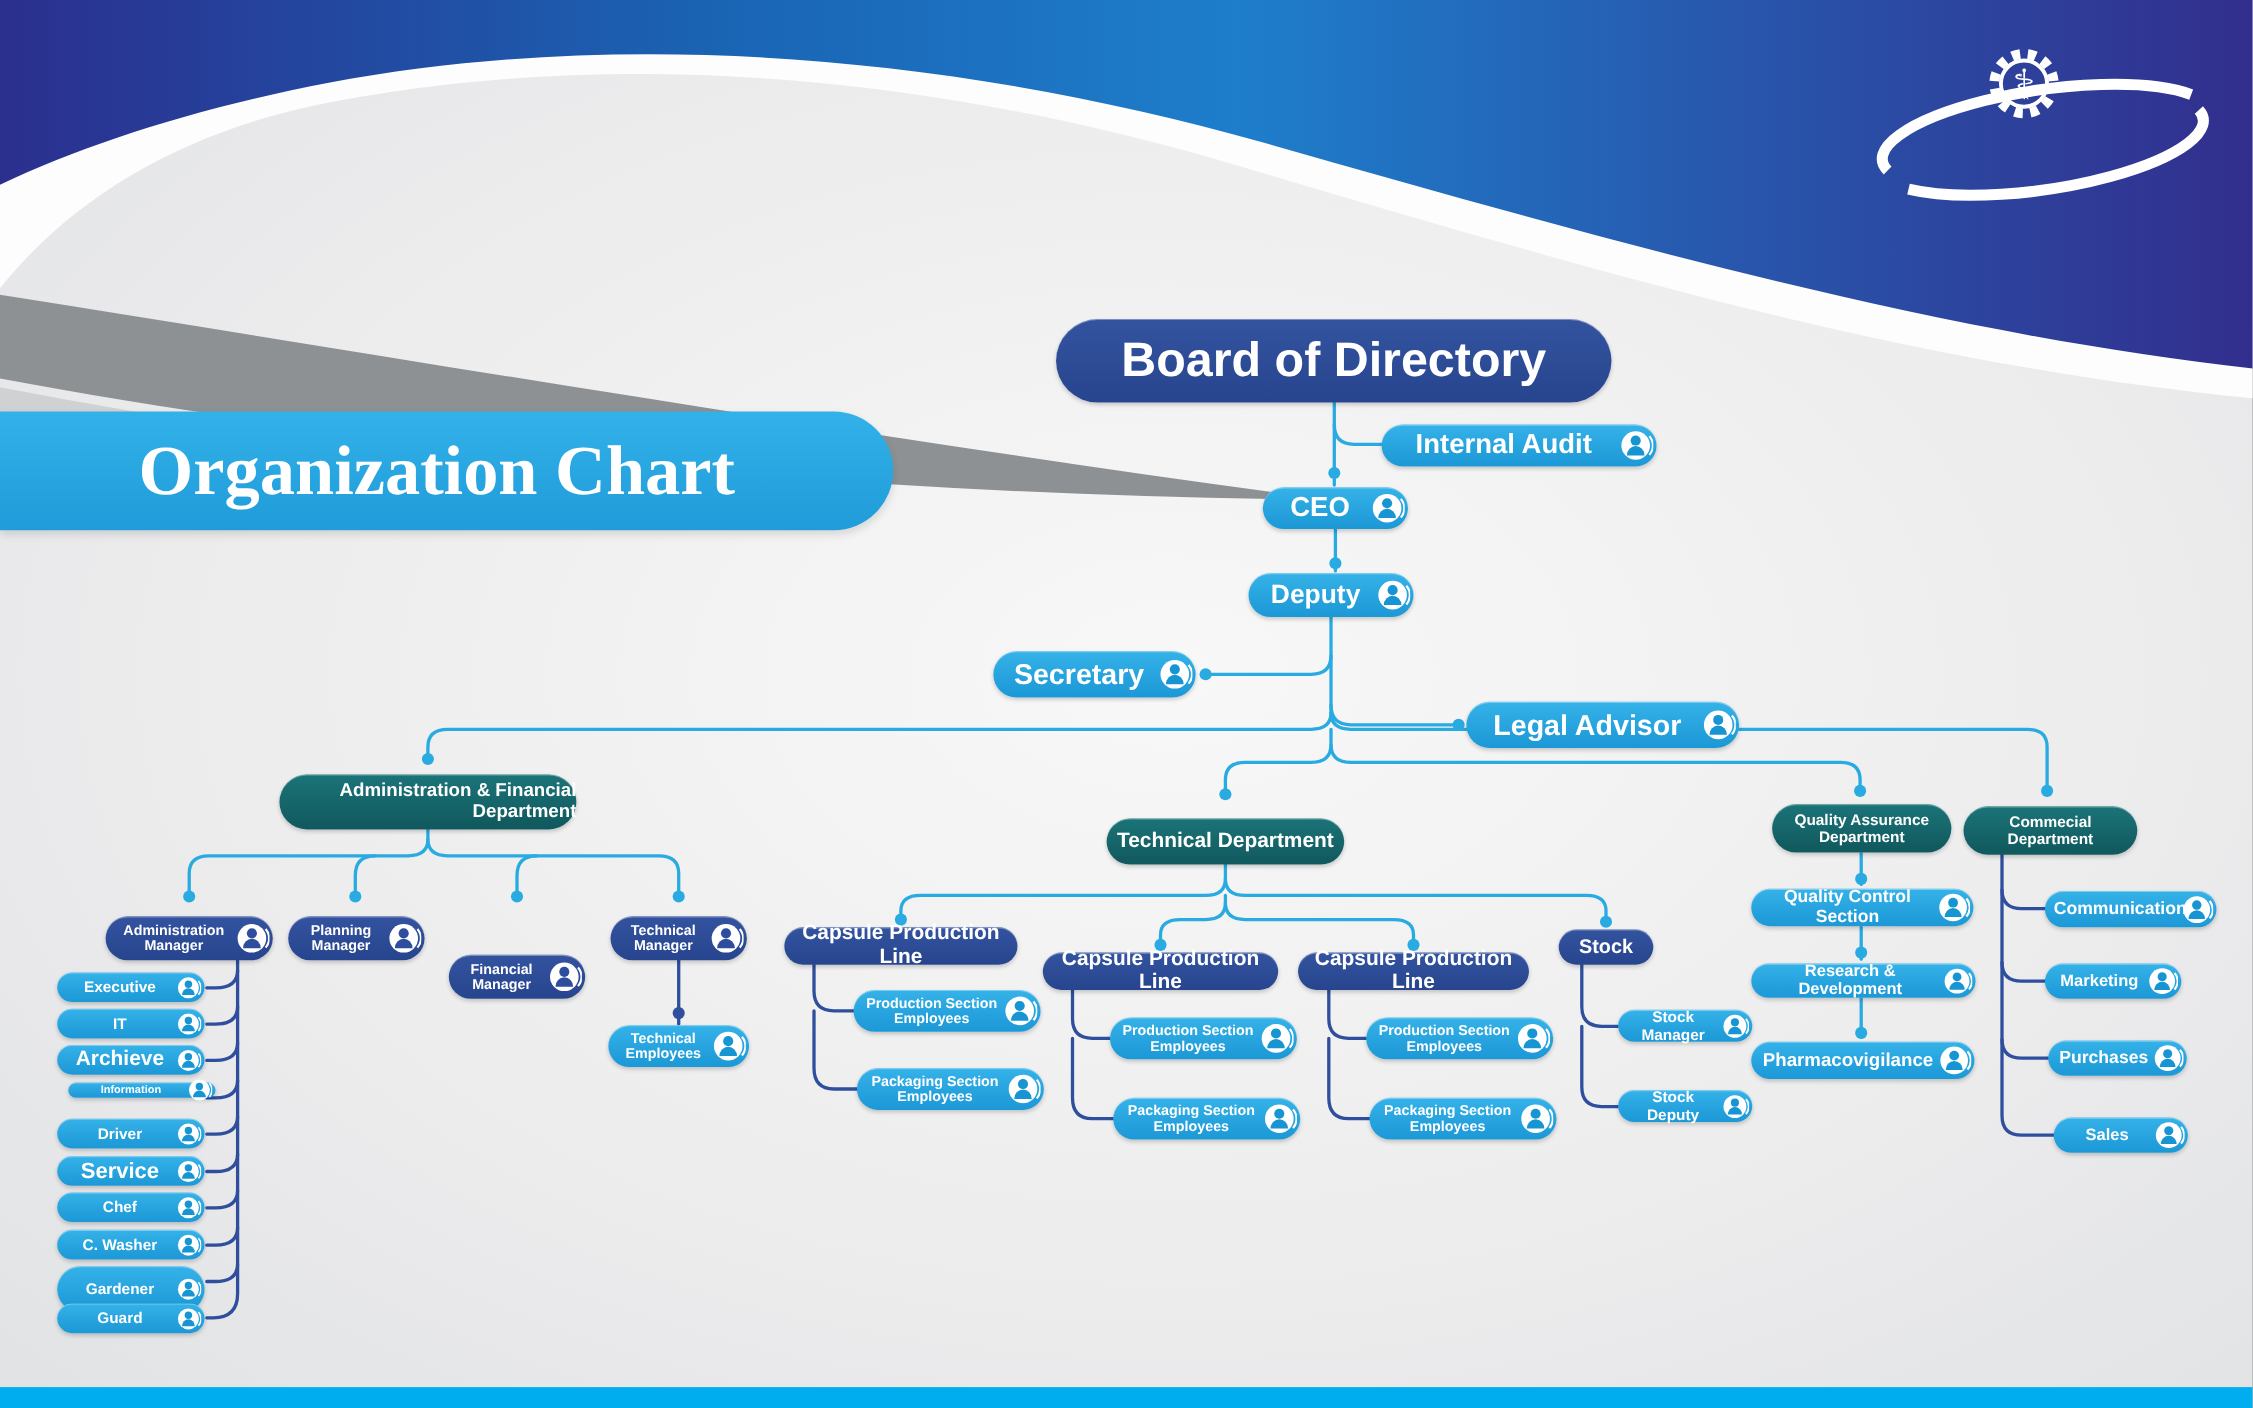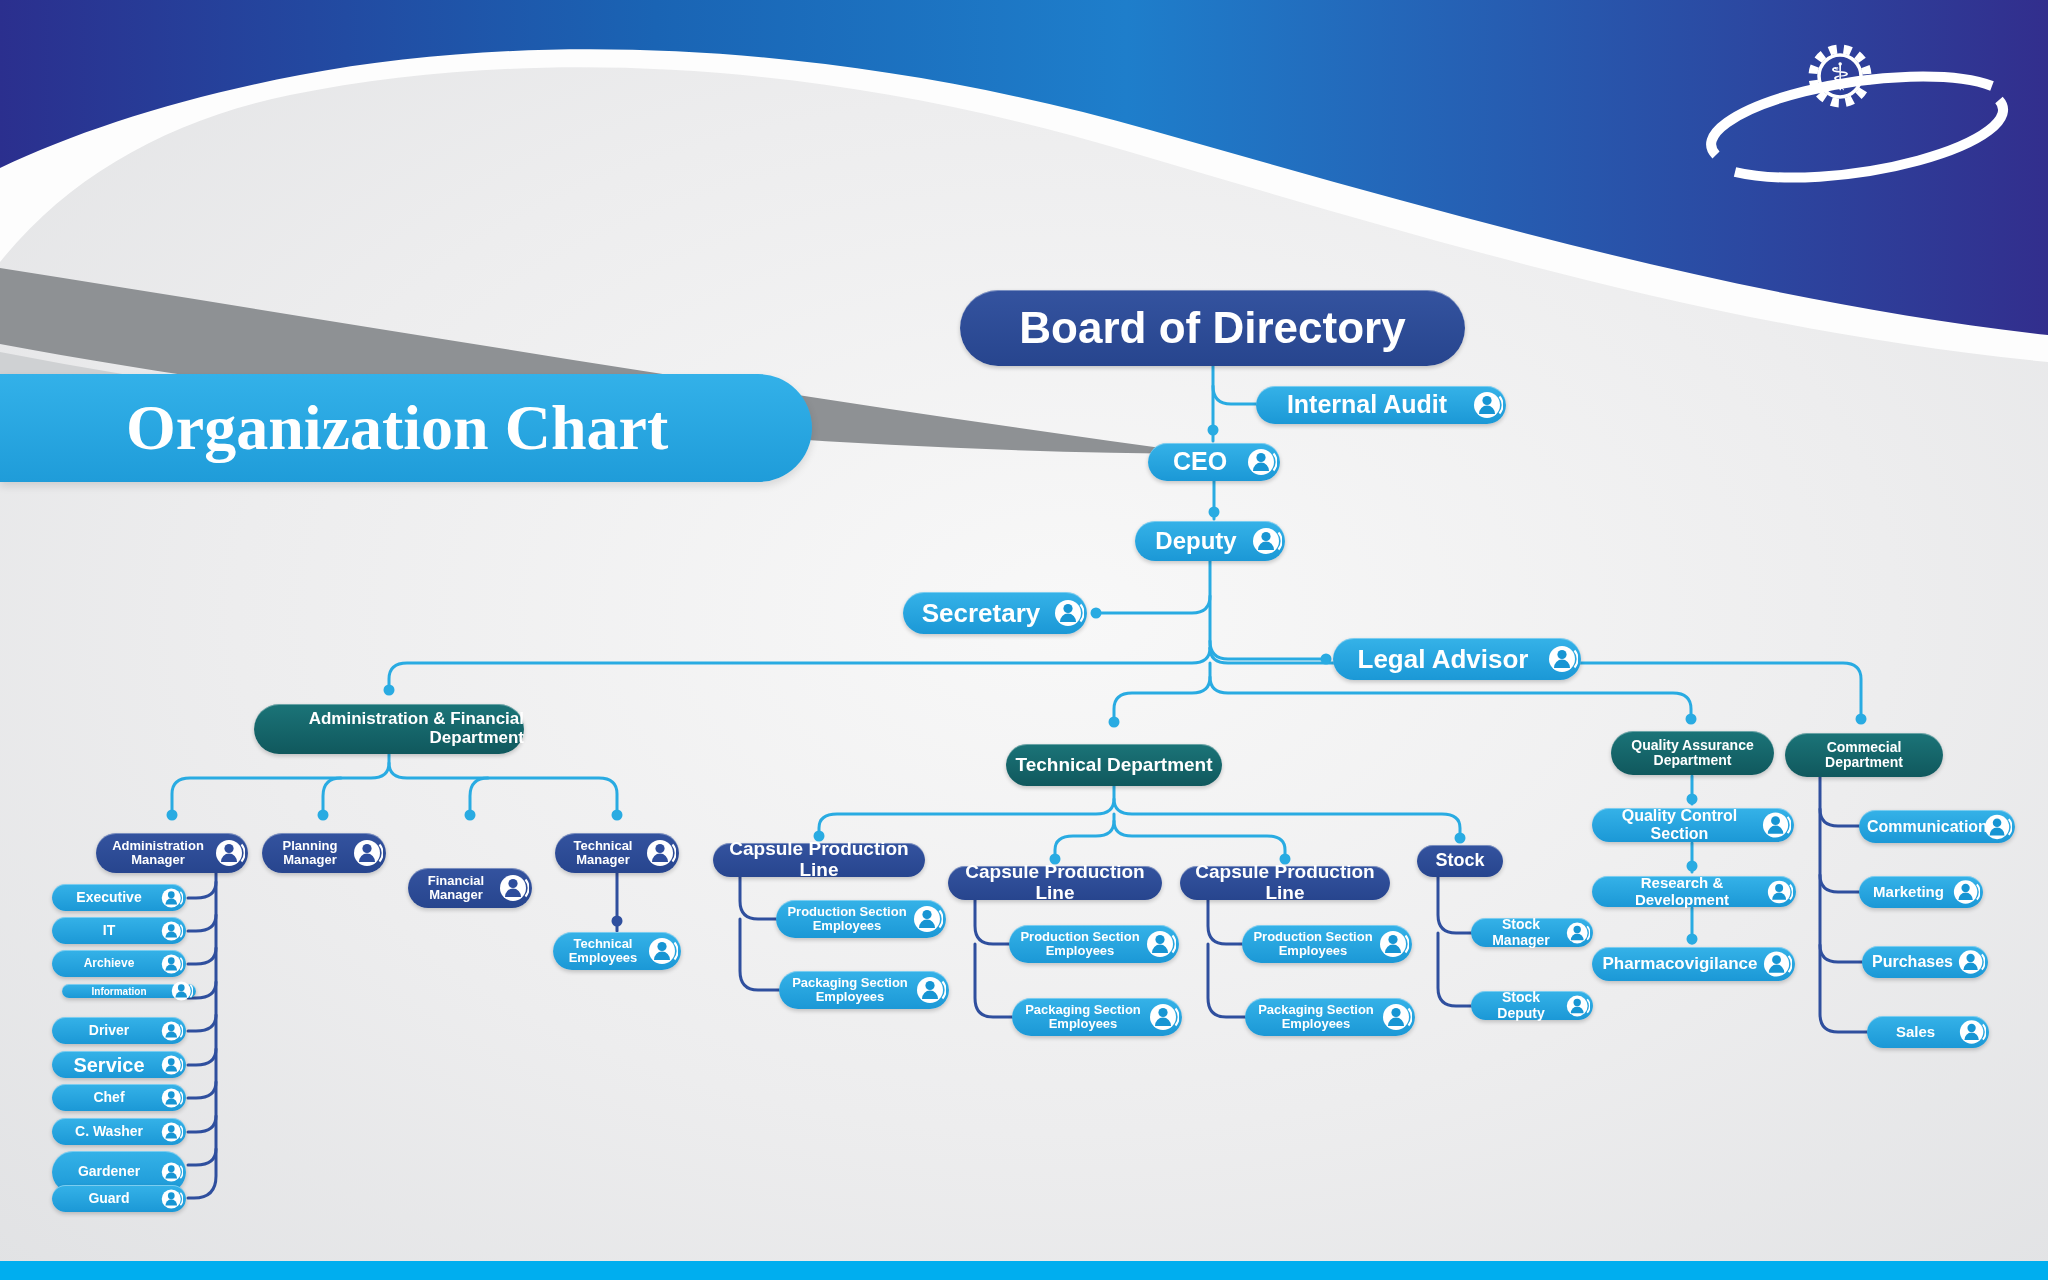--- a/index.html
+++ b/index.html
@@ -286,21 +286,21 @@
         <span class="lbl">IT</span>
         <span class="avatar">
           <svg width="22" height="22" viewBox="0 0 30 30">
             <circle cx="14" cy="15" r="13" fill="#fff"></circle>
             <circle cx="14" cy="10.5" r="4.6" fill="#1795d3"></circle>
             <path d="M6,24 a8,8.5 0 0 1 16,0 z" fill="#1795d3"></path>
             <path d="M26.5,6.5 a13,13 0 0 1 0,17" stroke="#fff" stroke-width="2" fill="none"></path>
           </svg>
         </span>
       </div>
-      <div class="node blue" style="left: 52px; top: 950px; width: 134px; height: 27px; font-size: 12px; padding-right: 28px; padding-left: 8px;">
+      <div class="node blue" style="left: 52px; top: 950px; width: 134px; height: 27px; font-size: 19px; padding-right: 28px; padding-left: 8px;">
         <span class="lbl">Archieve</span>
         <span class="avatar">
           <svg width="22" height="22" viewBox="0 0 30 30">
             <circle cx="14" cy="15" r="13" fill="#fff"></circle>
             <circle cx="14" cy="10.5" r="4.6" fill="#1795d3"></circle>
             <path d="M6,24 a8,8.5 0 0 1 16,0 z" fill="#1795d3"></path>
             <path d="M26.5,6.5 a13,13 0 0 1 0,17" stroke="#fff" stroke-width="2" fill="none"></path>
           </svg>
         </span>
       </div>

